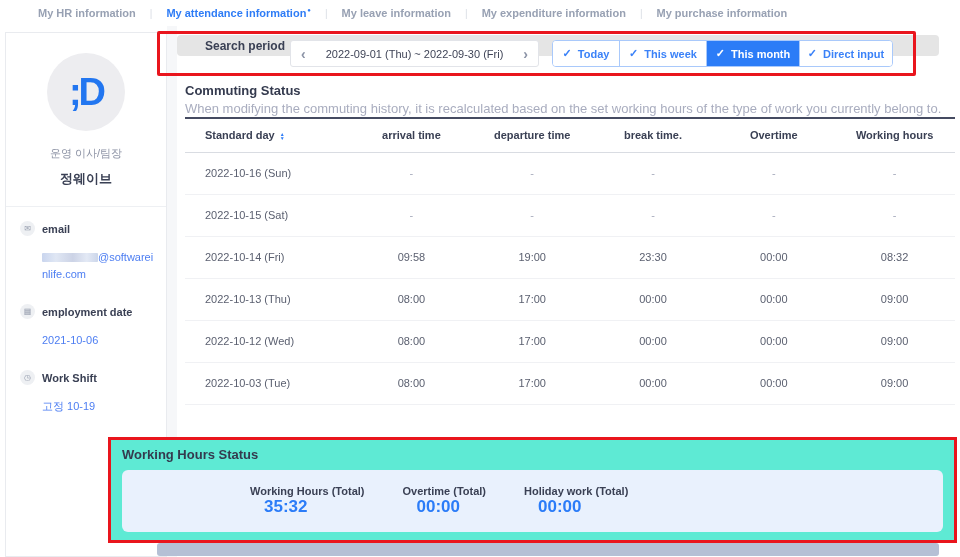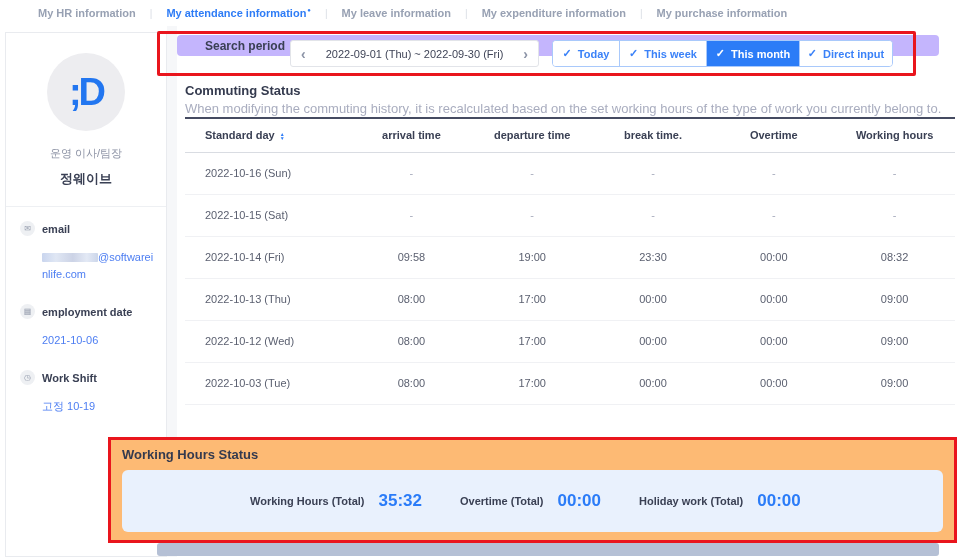--- a/index.html
+++ b/index.html
@@ -51,21 +51,21 @@
     display:inline-block; width:56px; height:9px; border-radius:1px; vertical-align:-1px;
     background:linear-gradient(90deg,#c9d5ee,#e0e7f4 25%,#ccd3e6 55%,#e3e9f5 80%,#ccd6ea);
   }
 
   
   .gap-col { position:absolute; left:167px; top:26px; width:10px; height:531px; background:#f6f7f9; }
   .content { position:absolute; left:177px; top:26px; width:783px; height:531px; background:#ffffff; }
 
   .search-bar {
     position:absolute; left:177px; top:35px; width:762px; height:21px;
-    background:#c4b5fd; border-radius:4px; display:flex; align-items:center;
+    background:#e5e5e5; border-radius:4px; display:flex; align-items:center;
   }
   .search-label { margin-left:28px; font-size:12px; font-weight:bold; color:#3a4054; white-space:nowrap; }
   .date-box {
     position:absolute; left:113px; top:5px; width:249px; height:27px;
     background:#ffffff; border:1px solid #e2e4e9; border-radius:3px;
     display:flex; align-items:center; justify-content:space-between; padding:0 10px;
   }
   .date-chevron { font-size:14px; color:#8b93a6; cursor:pointer; line-height:1; font-weight:bold; }
   .date-range { font-size:11px; color:#3f4457; white-space:nowrap; }
   .btn-group {
@@ -104,28 +104,28 @@
     margin-top:8px;
   }
   tbody td:first-child { text-align:left; padding-left:20px; }
   td.muted { color:#a6abbc; }
   .sort-icon { display:inline-flex; flex-direction:column; vertical-align:middle; margin-left:5px; line-height:0; }
   .sort-icon span { font-size:5px; color:#2e7cf6; line-height:4px; }
 
   
   .wh-panel {
     position:absolute; left:108px; top:437px; width:849px; height:106px;
-    background:#fdba74; border:3px solid #e9151d; z-index:40;
+    background:#5eead4; border:3px solid #e9151d; z-index:40;
   }
   .wh-title { margin:7px 0 0 11px; font-size:13px; font-weight:bold; color:#343a4e; }
   .wh-bluebox {
     margin:8px 11px 0 11px; height:62px; background:#e9f1fd; border-radius:6px;
     display:flex; align-items:center; padding-left:128px;
   }
-  .total-pair { display:flex; align-items:center; margin-right:38px; white-space:nowrap; }
+  .total-pair { display:flex; align-items:flex-start; margin-right:38px; white-space:nowrap;flex-direction:column; }
   .total-label { font-size:11px; font-weight:bold; color:#3a4054; }
   .total-value { font-size:17px; font-weight:bold; color:#2b7cf8; margin-left:14px; }
 
   .bottom-strip {
     position:absolute; left:157px; top:543px; width:782px; height:13px;
     background:#b5c0d5; border-radius:3px; z-index:10;
   }
 </style>
 </head>
 <body>

